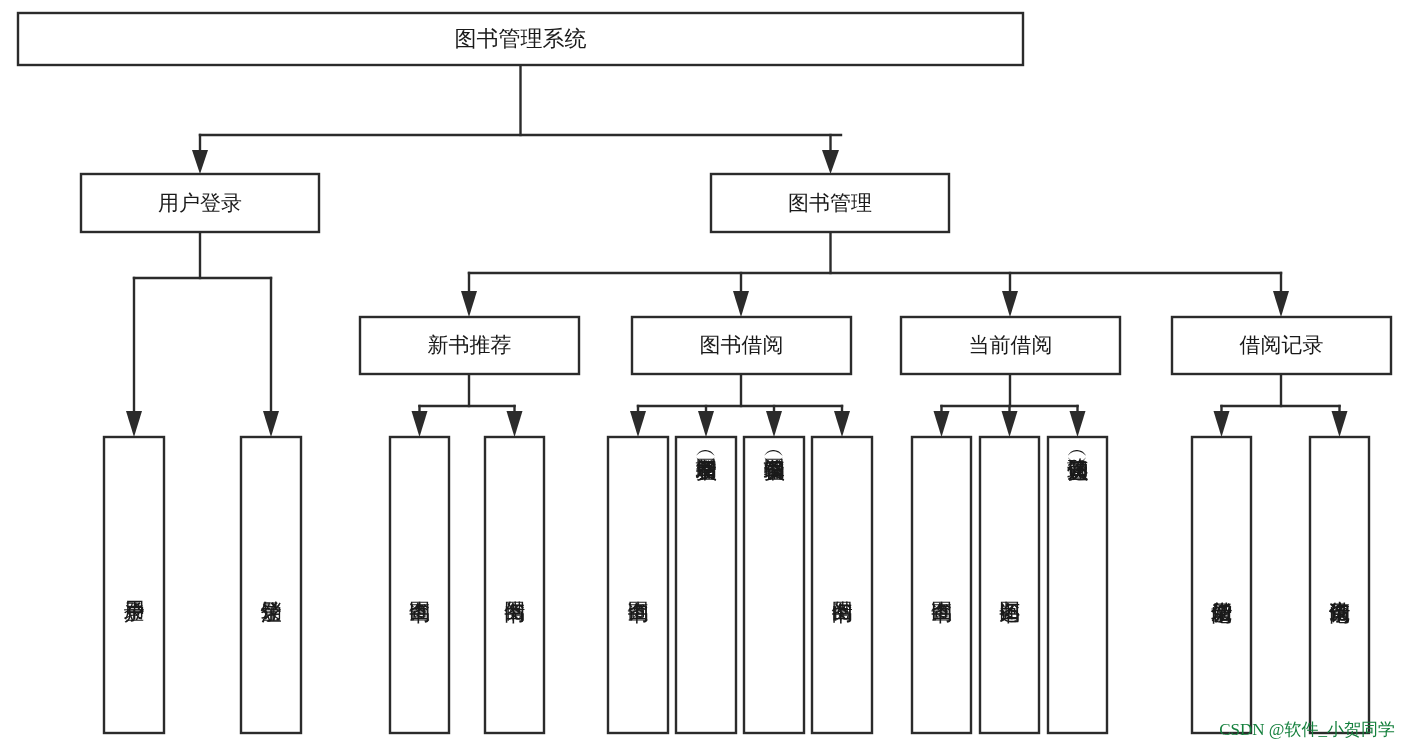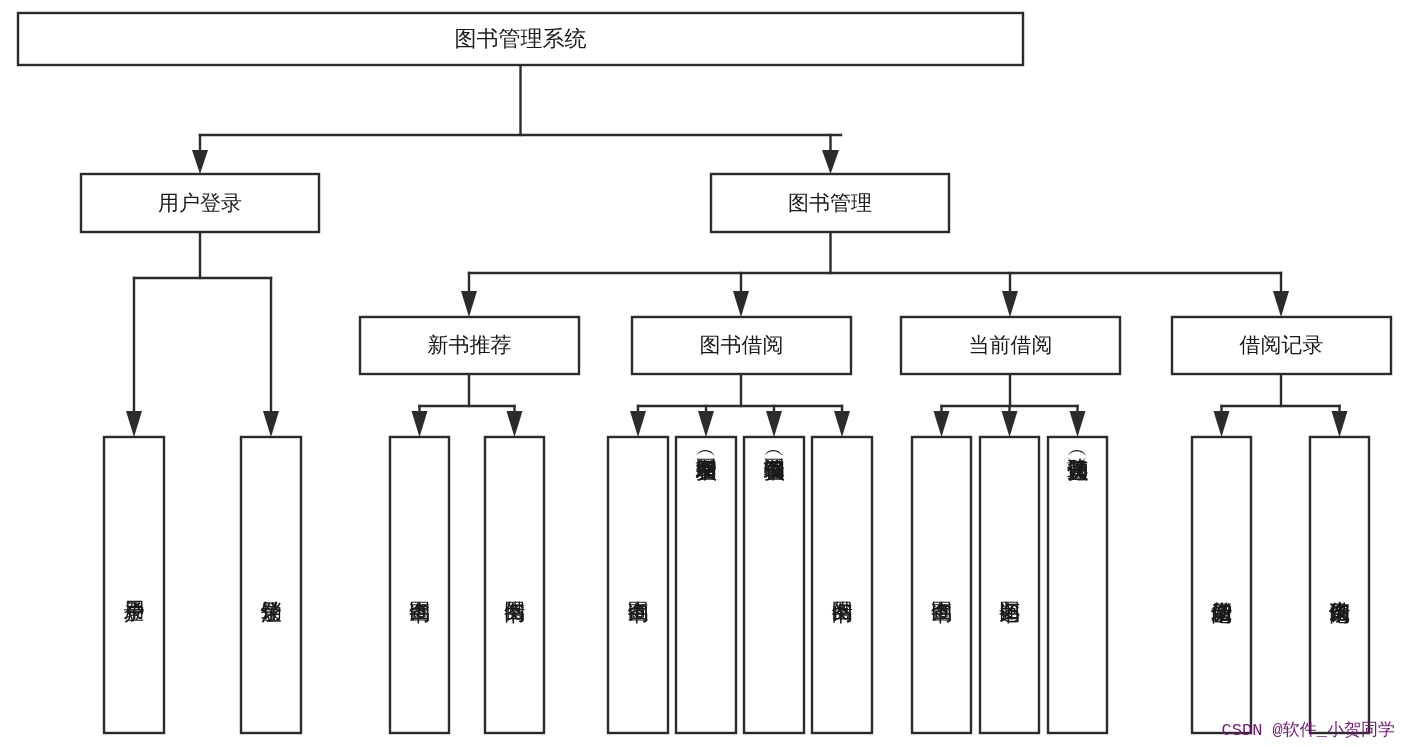--- a/index.html
+++ b/index.html
@@ -68,23 +68,23 @@
     line-height: 1.06;
     color: #1a1a1a;
     letter-spacing: 0.5px;
     white-space: nowrap;
     text-align: center;
   }
   .watermark {
     position: absolute;
     right: 10px;
     bottom: 6px;
-    font-family: Liberation Mono, monospace;
+    font-family: Liberation Serif, serif;
     font-size: 17px;
-    color: #701a75;
+    color: #15803d;
     white-space: nowrap;
     user-select: none;
   }
 </style>
 </head>
 <body>
 
 <div id="diagram-root">
 
   <svg id="tree-svg" viewBox="0 0 1405 747">

